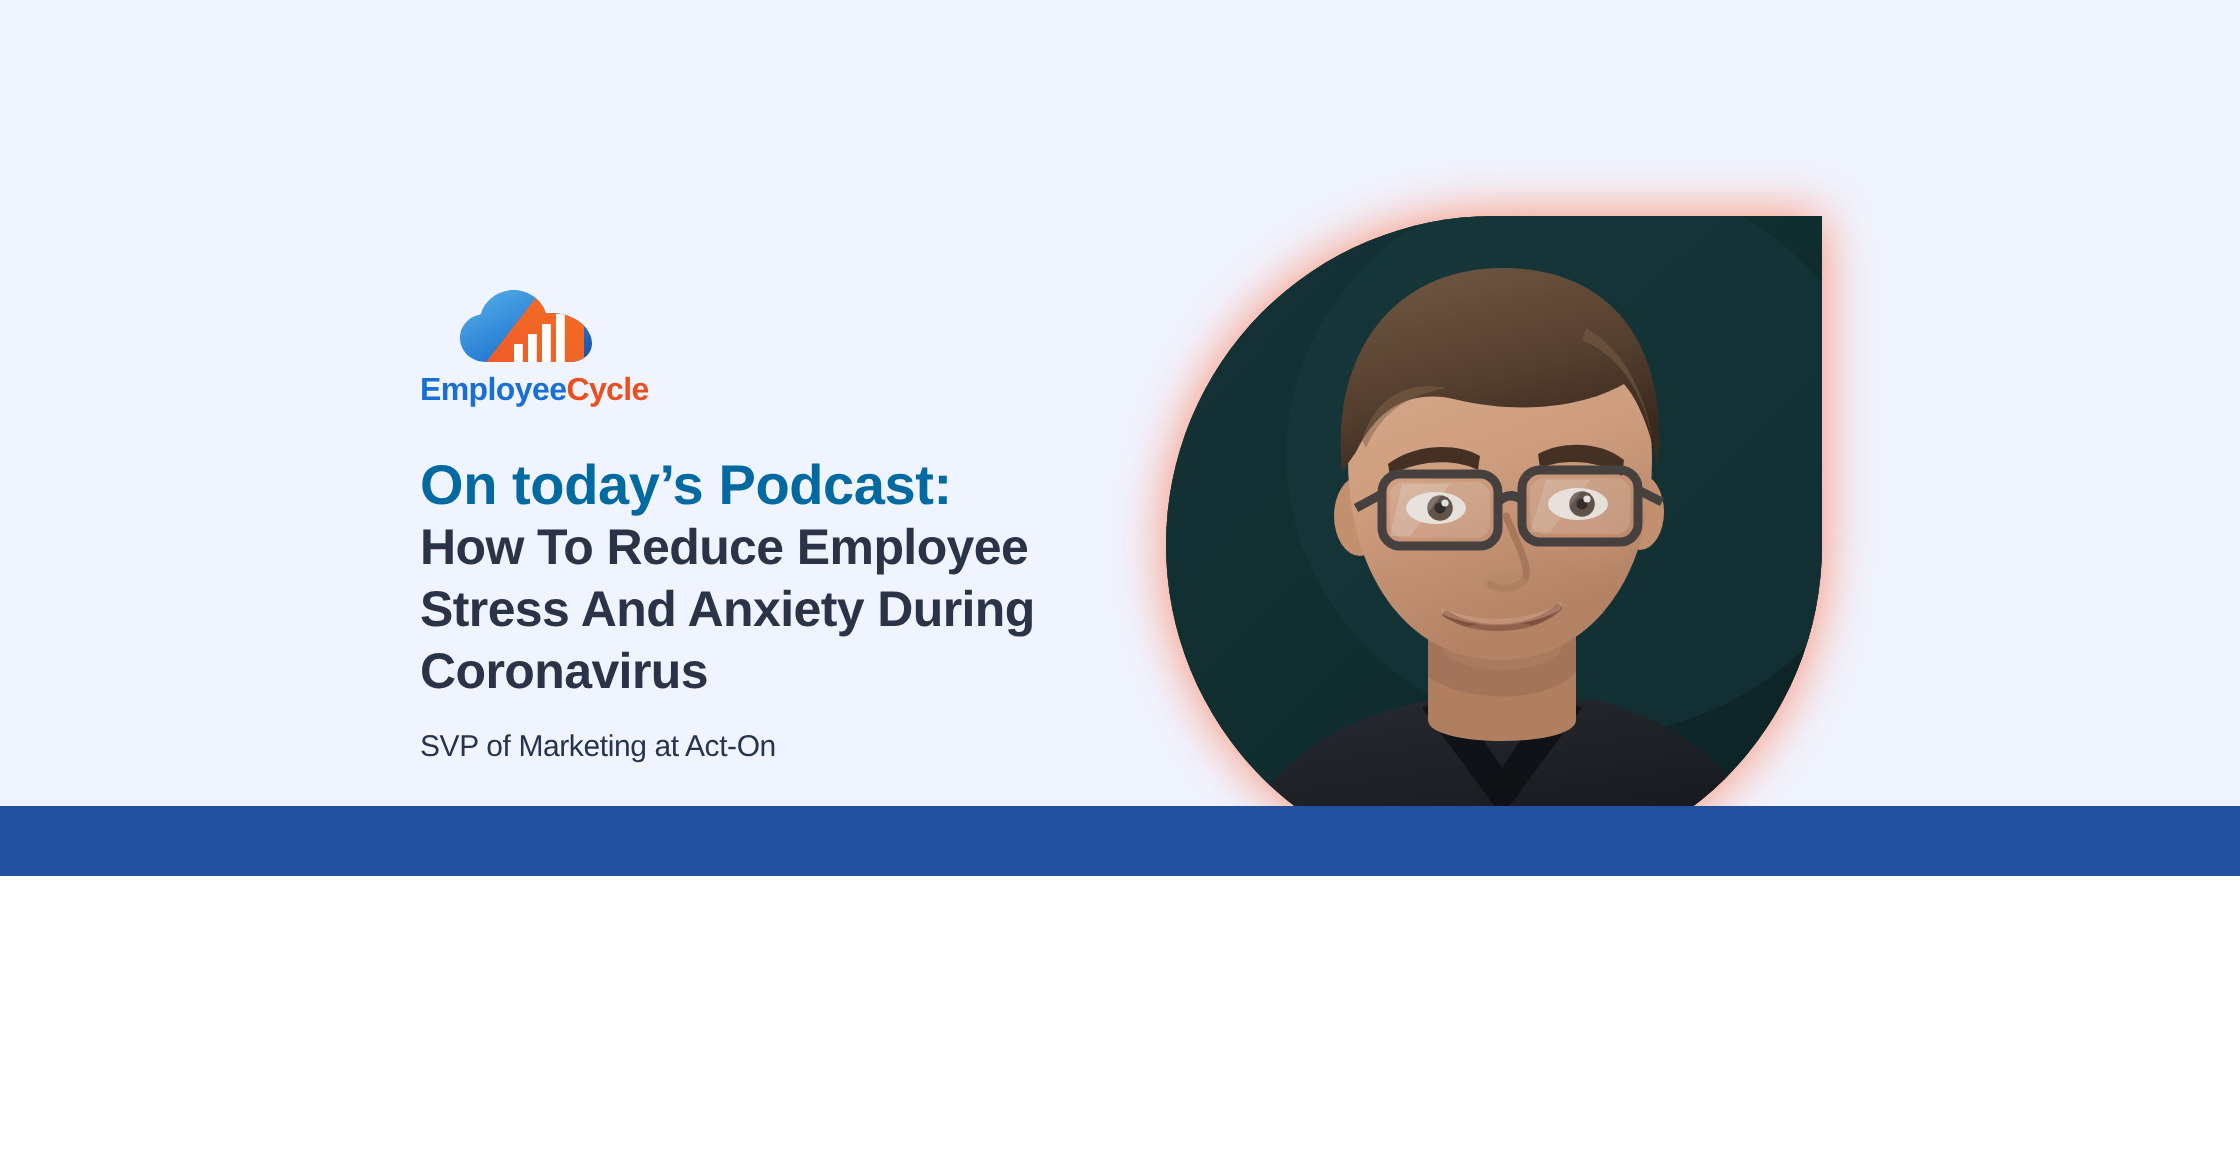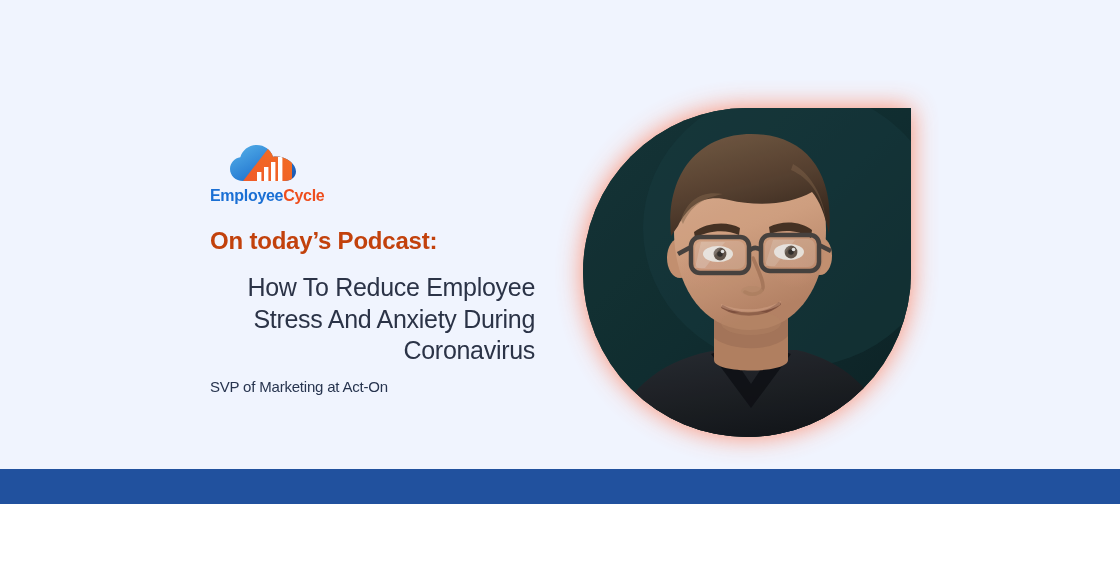--- a/index.html
+++ b/index.html
@@ -4,21 +4,21 @@
 <style>
   * { margin:0; padding:0; box-sizing:border-box; }
 
   html, body {
     width:1120px; height:580px;
     font-family:"Liberation Sans", sans-serif;
   }
 
   #slide {
     position:relative;
-    width:1120px; height:504px;
+    width:1120px; height:438px;
     background:#f0f4fe;
     overflow:hidden;
   }
 
   
   .left-col {
     position:absolute;
     left:210px; top:145px;
     width:340px;
   }
@@ -32,37 +32,35 @@
     line-height:1;
     margin-top:3px;
     white-space:nowrap;
   }
   .logo-word .w-blue   { color:#1a6fd4; }
   .logo-word .w-orange { color:#ee4e1e; }
 
   
   .eyebrow {
     margin-top:24px;
-    font-size:24px;
+    font-size:28px;
     font-weight:bold;
-    color:#c2410c;
+    color:#0369a1;
     letter-spacing:-0.2px;
     line-height:1.1;
   }
 
   
   .title {
-    margin-top:18px;
     font-size:25px;
-    font-weight:normal;
+    font-weight:bold;
     color:#2b3347;
     line-height:1.25;
     letter-spacing:-0.3px;
     max-width:325px;
-    text-align:right;
   }
 
   
   .speaker {
     margin-top:22px;
     font-size:21px;
     font-weight:bold;
     color:#11295e;
     letter-spacing:-0.2px;
     line-height:1.2;

